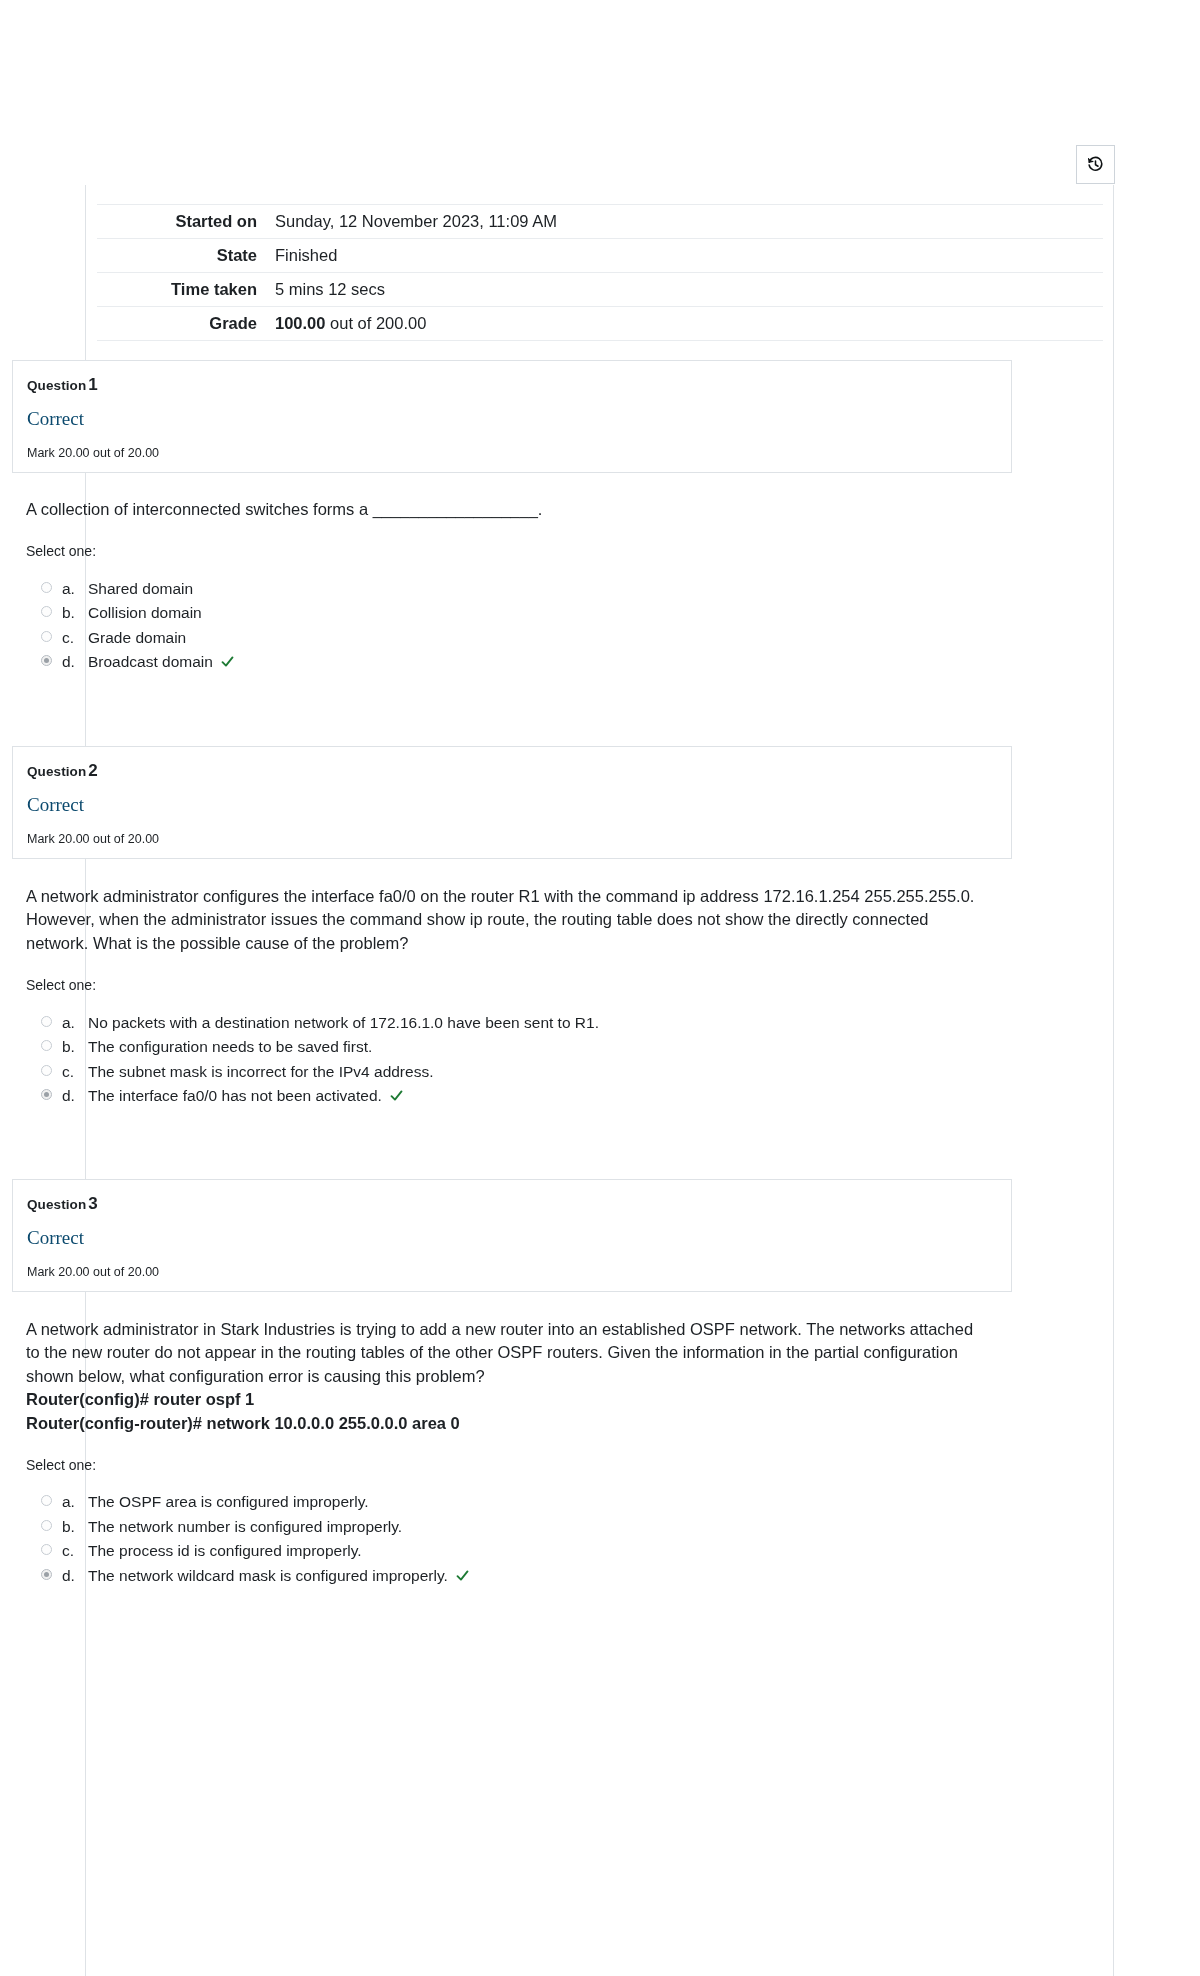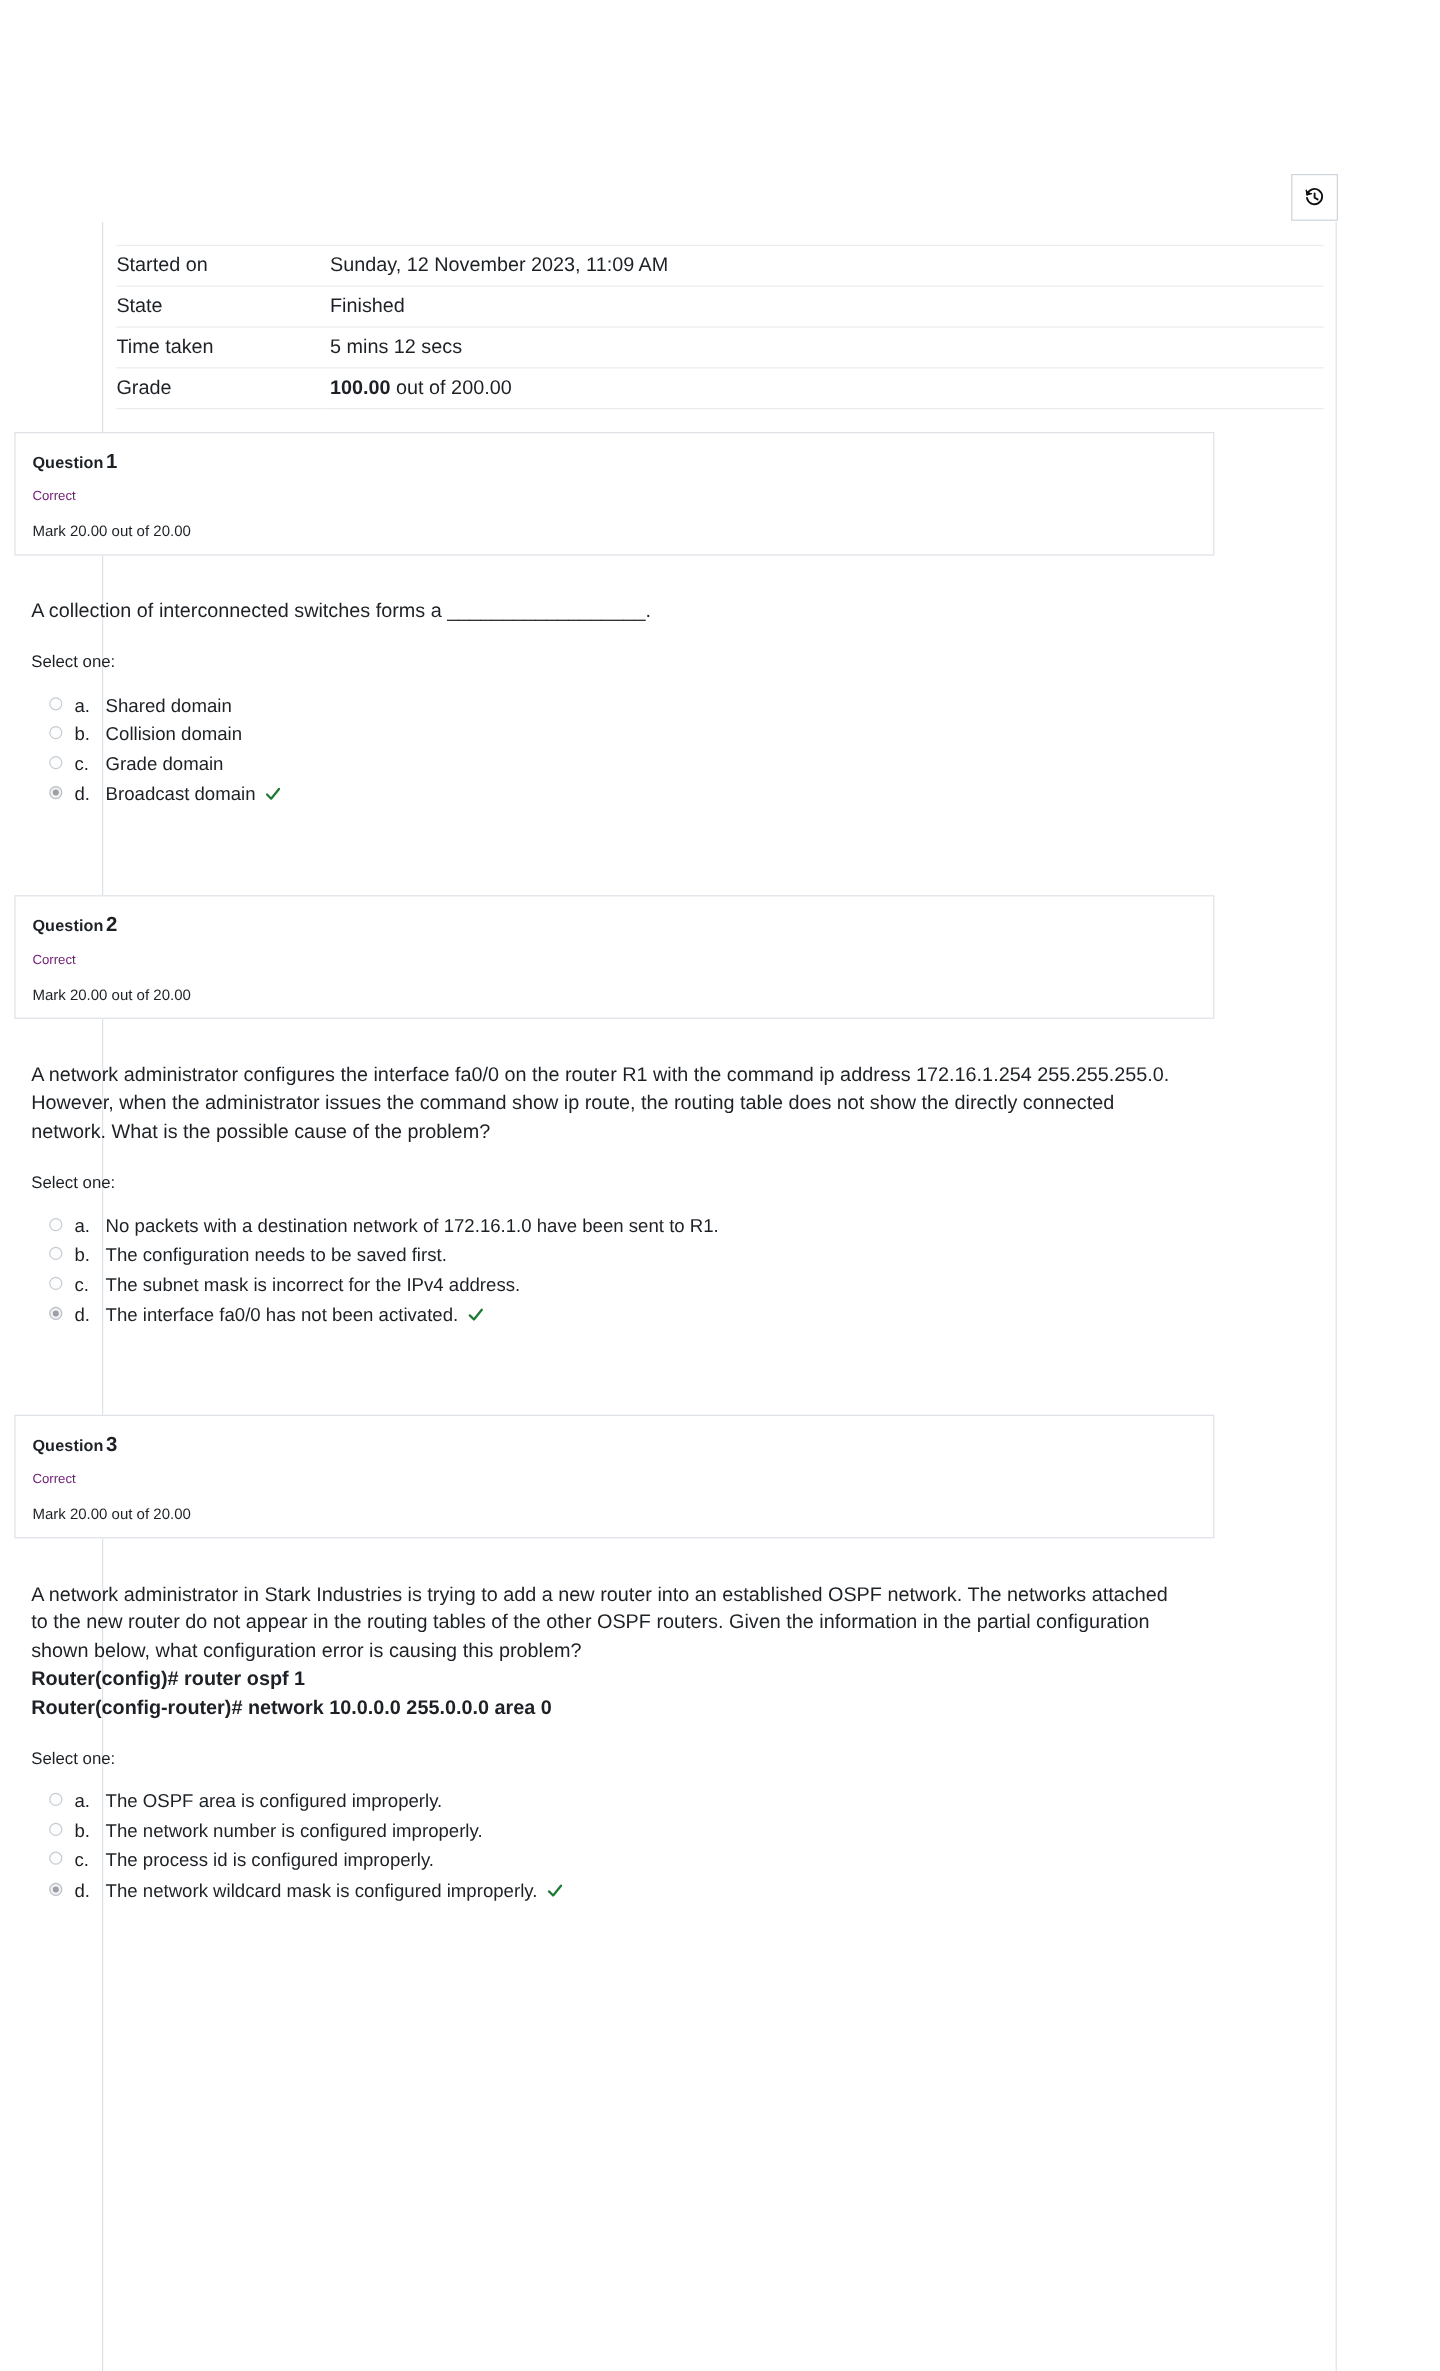--- a/index.html
+++ b/index.html
@@ -50,22 +50,22 @@
     position: absolute;
     left: 97px;
     top: 204px;
     width: 1006px;
     border-collapse: collapse;
     font-size: 16.5px;
   }
   .summary-table tr { border-top: 1px solid #e9ecef; }
   .summary-table tr:last-child { border-bottom: 1px solid #e9ecef; }
   .summary-table th {
-    text-align: left;
-    font-weight: normal;
+    text-align: right;
+    font-weight: bold;
     padding: 7px 10px 7px 0;
     width: 160px;
     white-space: nowrap;
     vertical-align: middle;
     color: #1d2125;
   }
   .summary-table td {
     text-align: left;
     padding: 7px 0 7px 8px;
     font-weight: normal;
@@ -93,23 +93,24 @@
     font-weight: bold;
     color: #1d2125;
     letter-spacing: .1px;
   }
   .q-no .num {
     font-size: 17px;
     font-weight: bold;
     margin-left: 2px;
   }
   .q-state {
-    font-size: 11px;
-    color: #701a75;
+    font-size: 19px;
+    color: #0c4a6e;
     margin-top: 13px;
+    font-family: Liberation Serif, serif;
   }
   .q-grade {
     font-size: 12.5px;
     color: #1d2125;
     margin-top: 16px;
   }
 
   .q-body {
     position: absolute;
     left: 26px;

